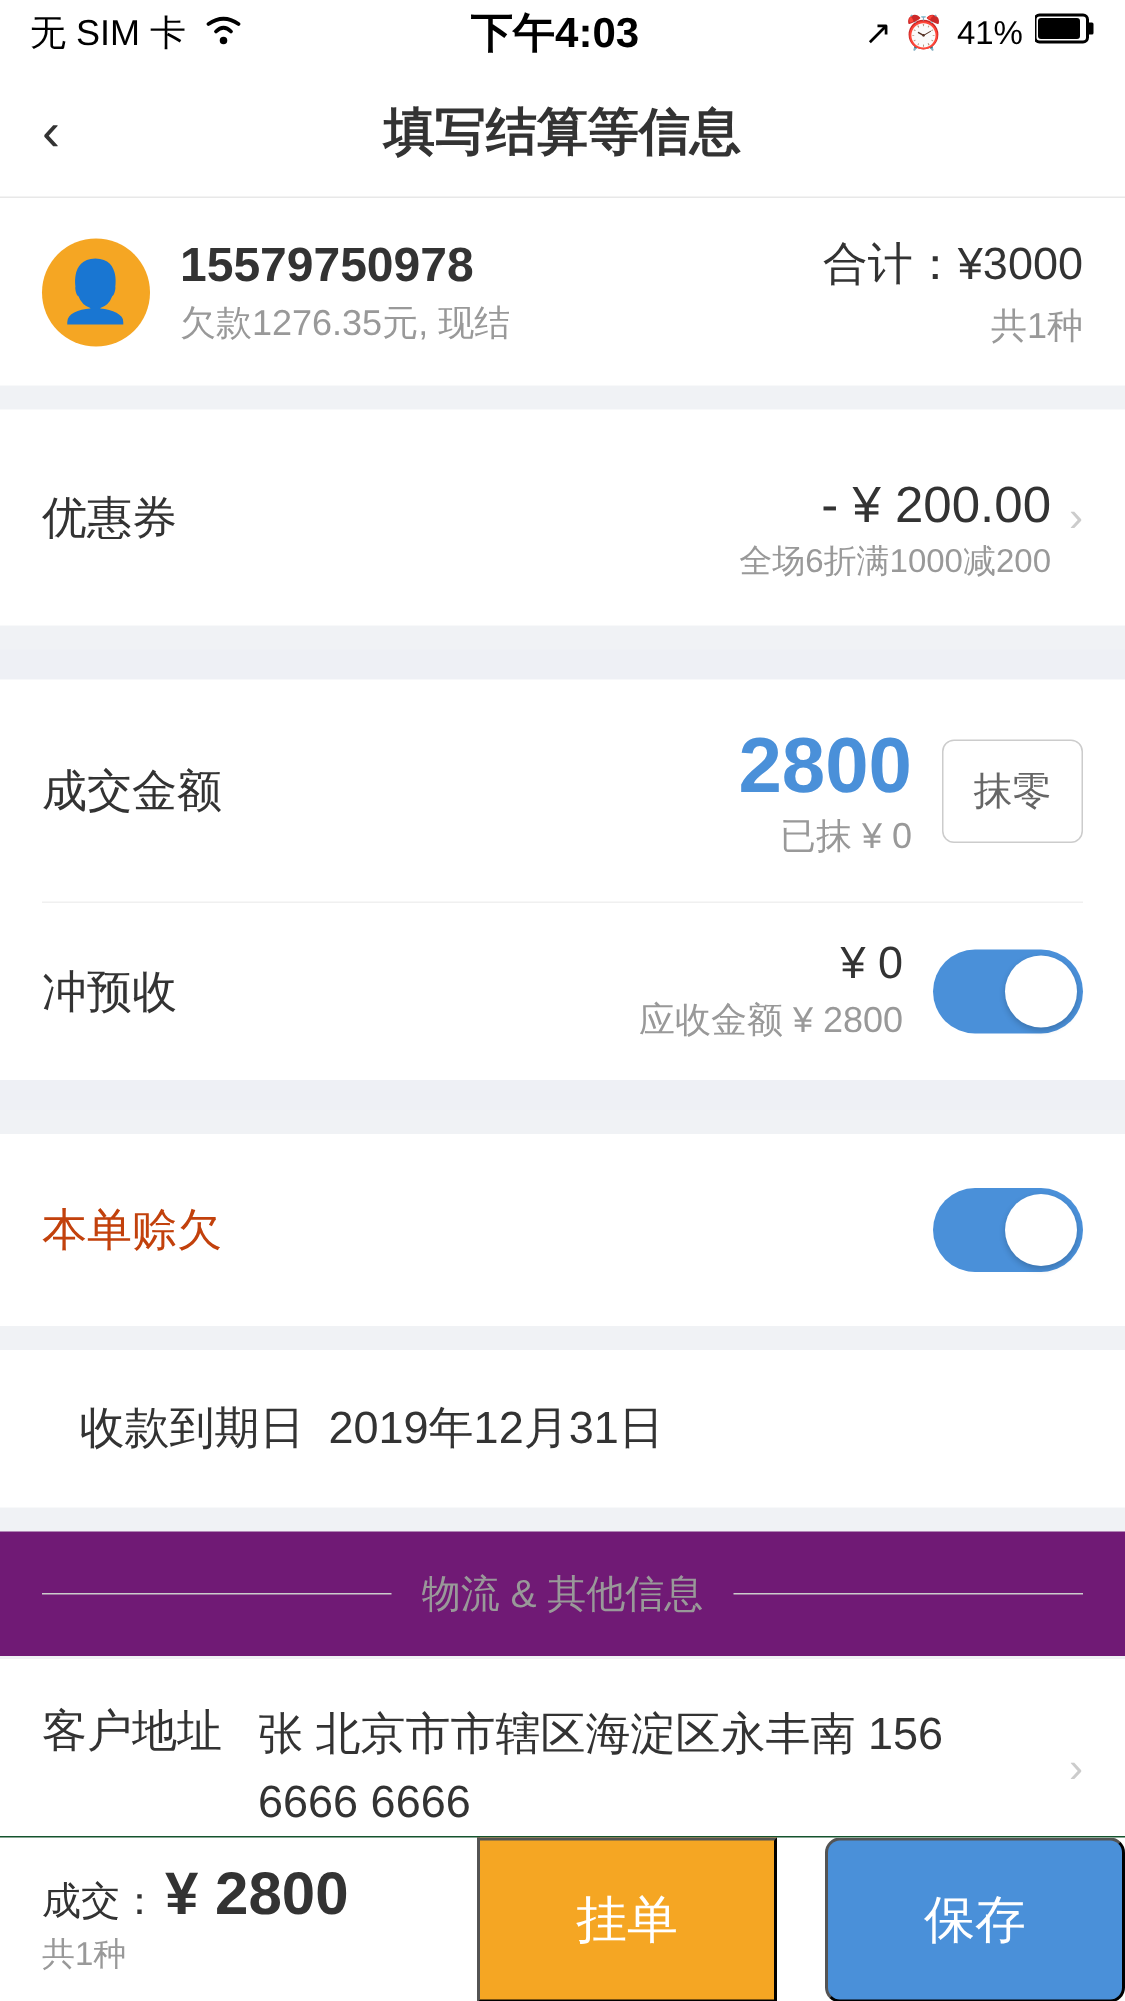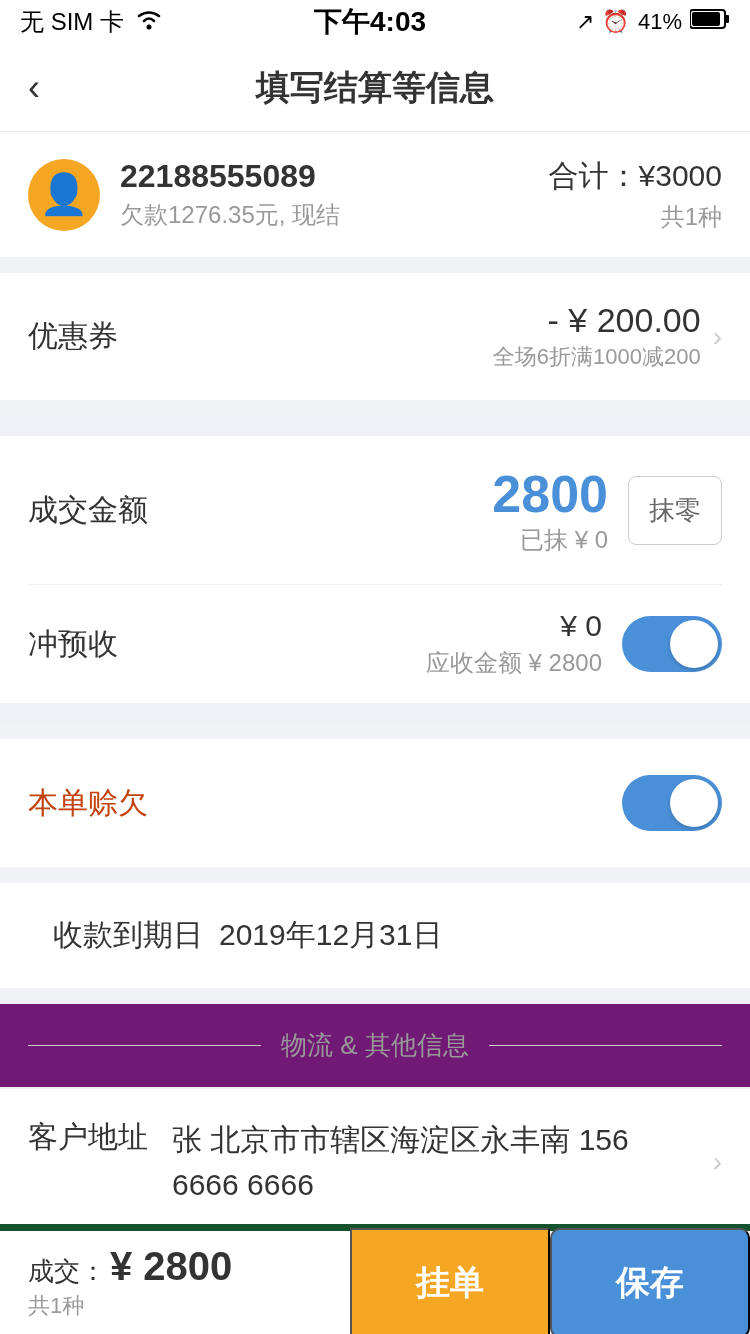--- a/index.html
+++ b/index.html
@@ -94,21 +94,21 @@
       background: #fff;
       padding: 28px;
       display: flex;
       align-items: center;
       justify-content: space-between;
     }
     .row-label { font-size: 30px; color: #333; }
     .row-right { display: flex; align-items: center; gap: 12px; }
     .coupon-value { font-size: 34px; color: #333; font-weight: 500; }
     .coupon-desc { font-size: 22px; color: #999; margin-top: 2px; }
-    .row-right-col { text-align: right; }
+    .row-right-col { text-align: right; margin-top: 17px; }
     .chevron { font-size: 28px; color: #ccc; }
 
     
     .divider-section {
       height: 20px;
       background: #eef0f5;
     }
 
     
     .amount-section {
@@ -243,39 +243,40 @@
 
     
     .footer {
       position: fixed;
       bottom: 0;
       width: 750px;
       height: 110px;
       display: flex;
       align-items: center;
       background: #fff;
-      border-top: 7px solid #14532d;
+      border-top: 1px solid #14532d;
+      gap: 32px;
     }
     .footer-info {
       flex: 1;
       padding: 0 28px;
     }
     .footer-deal { font-size: 26px; color: #333; }
     .footer-amount { font-size: 40px; font-weight: 600; color: #333; }
     .footer-count { font-size: 22px; color: #999; margin-top: 2px; }
     .footer-btn {
       width: 200px;
       height: 110px;
       display: flex;
       align-items: center;
       justify-content: center;
       font-size: 34px;
       color: #fff;
       cursor: pointer;
-      font-weight: 700;
+      font-weight: 400;
     }
     .btn-pending { background: #f5a623; }
     .btn-save { background: #4a90d9; border-radius: 10px; }
   </style>
 </head>
 <body>
 
 <div class="status-bar">
   <div class="status-left">
     <span>无 SIM 卡</span>
@@ -307,21 +308,21 @@
   <div class="nav-back">‹</div>
   <div class="nav-title">填写结算等信息</div>
 </div>
 
 <div class="customer-row section">
   <div class="customer-left">
     <div class="avatar">
       <span class="avatar-icon">👤</span>
     </div>
     <div class="customer-info">
-      <span class="customer-phone">22188555089</span>
+      <span class="customer-phone">15579750978</span>
       <span class="customer-debt">欠款1276.35元, 现结</span>
     </div>
   </div>
   <div class="customer-right">
     <div class="total-amount">合计：¥3000</div>
     <div class="total-count">共1种</div>
   </div>
 </div>
 
 <div class="row-item section">

